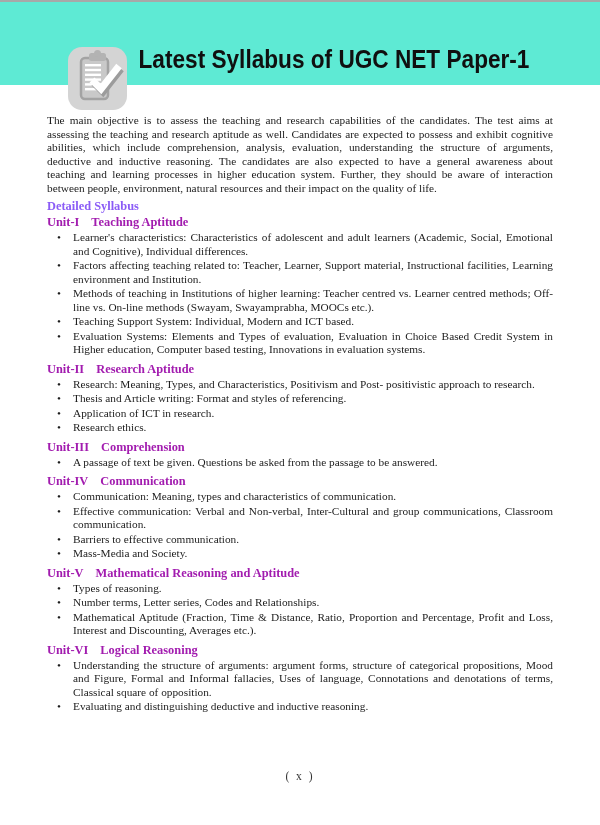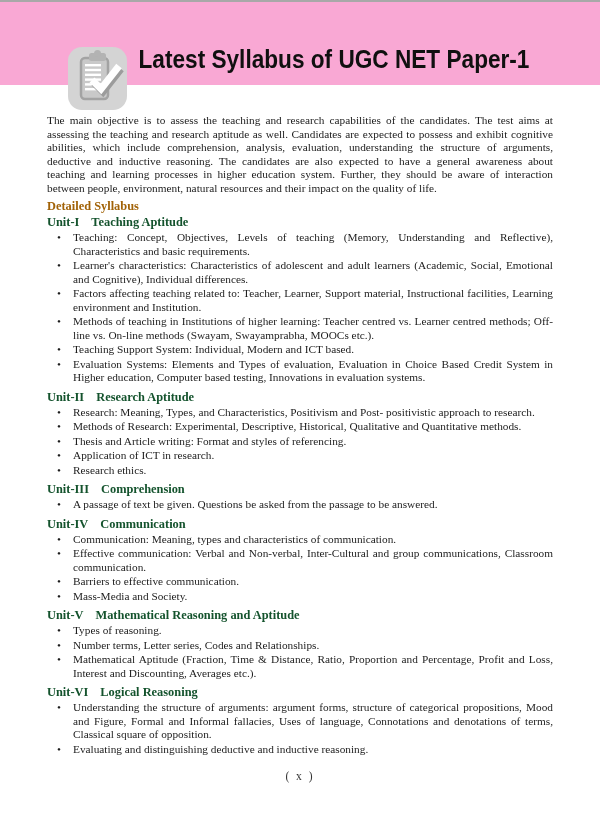--- a/index.html
+++ b/index.html
@@ -8,21 +8,21 @@
     width:600px;height:825px;
     background:#ffffff;
     overflow:hidden;
     font-family:"Liberation Serif", serif;
     color:#1c1c1c;
   }
   
   .banner{
     position:relative;
     height:85px;
-    background:#f9a8d4;
+    background:#5eead4;
     border-top:2px solid #a8a8a8;
     box-sizing:border-box;
   }
   .title{
     position:absolute;
     left:68px;right:0;top:43px;
     margin:0;
     text-align:center;
     font-family:"Liberation Sans", sans-serif;
     font-weight:700;
@@ -47,29 +47,29 @@
     margin:0;
     text-align:justify;
     font-size:11.3px;
     line-height:13.5px;
   }
   .section-heading{
     margin:4px 0 0 0;
     font-size:12.4px;
     line-height:15px;
     font-weight:700;
-    color:#a16207;
+    color:#8b5cf6;
   }
   .unit{margin:0;}
   .unit-heading{
     margin:5px 0 1px 0;
     font-size:12.4px;
     line-height:15px;
     font-weight:700;
-    color:#14532d;
+    color:#a21caf;
   }
   .unit:first-of-type .unit-heading{margin-top:1px;}
   .unit-label{margin-right:12px;}
   ul.bullets{
     list-style:none;
     margin:0;padding:0;
   }
   ul.bullets li{
     position:relative;
     padding-left:26px;
@@ -122,36 +122,34 @@
   <main class="content">
     <p class="intro">The main objective is to assess the teaching and research capabilities of the candidates. The test aims at assessing the teaching and research aptitude as well. Candidates are expected to possess and exhibit cognitive abilities, which include comprehension, analysis, evaluation, understanding the structure of arguments, deductive and inductive reasoning. The candidates are also expected to have a general awareness about teaching and learning processes in higher education system. Further, they should be aware of interaction between people, environment, natural resources and their impact on the quality of life.</p>
 
     <h2 class="section-heading">Detailed Syllabus</h2>
 
     <section class="unit">
       <h3 class="unit-heading">
         <span class="unit-label">Unit-I</span><span class="unit-title">Teaching Aptitude</span>
       </h3>
       <ul class="bullets">
-        <li>Teaching: Concept, Objectives, Levels of teaching (Memory, Understanding and Reflective), Characteristics and basic requirements.</li>
         <li>Learner's characteristics: Characteristics of adolescent and adult learners (Academic, Social, Emotional and Cognitive), Individual differences.</li>
         <li>Factors affecting teaching related to: Teacher, Learner, Support material, Instructional facilities, Learning environment and Institution.</li>
         <li>Methods of teaching in Institutions of higher learning: Teacher centred vs. Learner centred methods; Off-line vs. On-line methods (Swayam, Swayamprabha, MOOCs etc.).</li>
         <li>Teaching Support System: Individual, Modern and ICT based.</li>
         <li>Evaluation Systems: Elements and Types of evaluation, Evaluation in Choice Based Credit System in Higher education, Computer based testing, Innovations in evaluation systems.</li>
       </ul>
     </section>
 
     <section class="unit">
       <h3 class="unit-heading">
         <span class="unit-label">Unit-II</span><span class="unit-title">Research Aptitude</span>
       </h3>
       <ul class="bullets">
         <li>Research: Meaning, Types, and Characteristics, Positivism and Post- positivistic approach to research.</li>
-        <li>Methods of Research: Experimental, Descriptive, Historical, Qualitative and Quantitative methods.</li>
         <li>Thesis and Article writing: Format and styles of referencing.</li>
         <li>Application of ICT in research.</li>
         <li>Research ethics.</li>
       </ul>
     </section>
 
     <section class="unit">
       <h3 class="unit-heading">
         <span class="unit-label">Unit-III</span><span class="unit-title">Comprehension</span>
       </h3>

